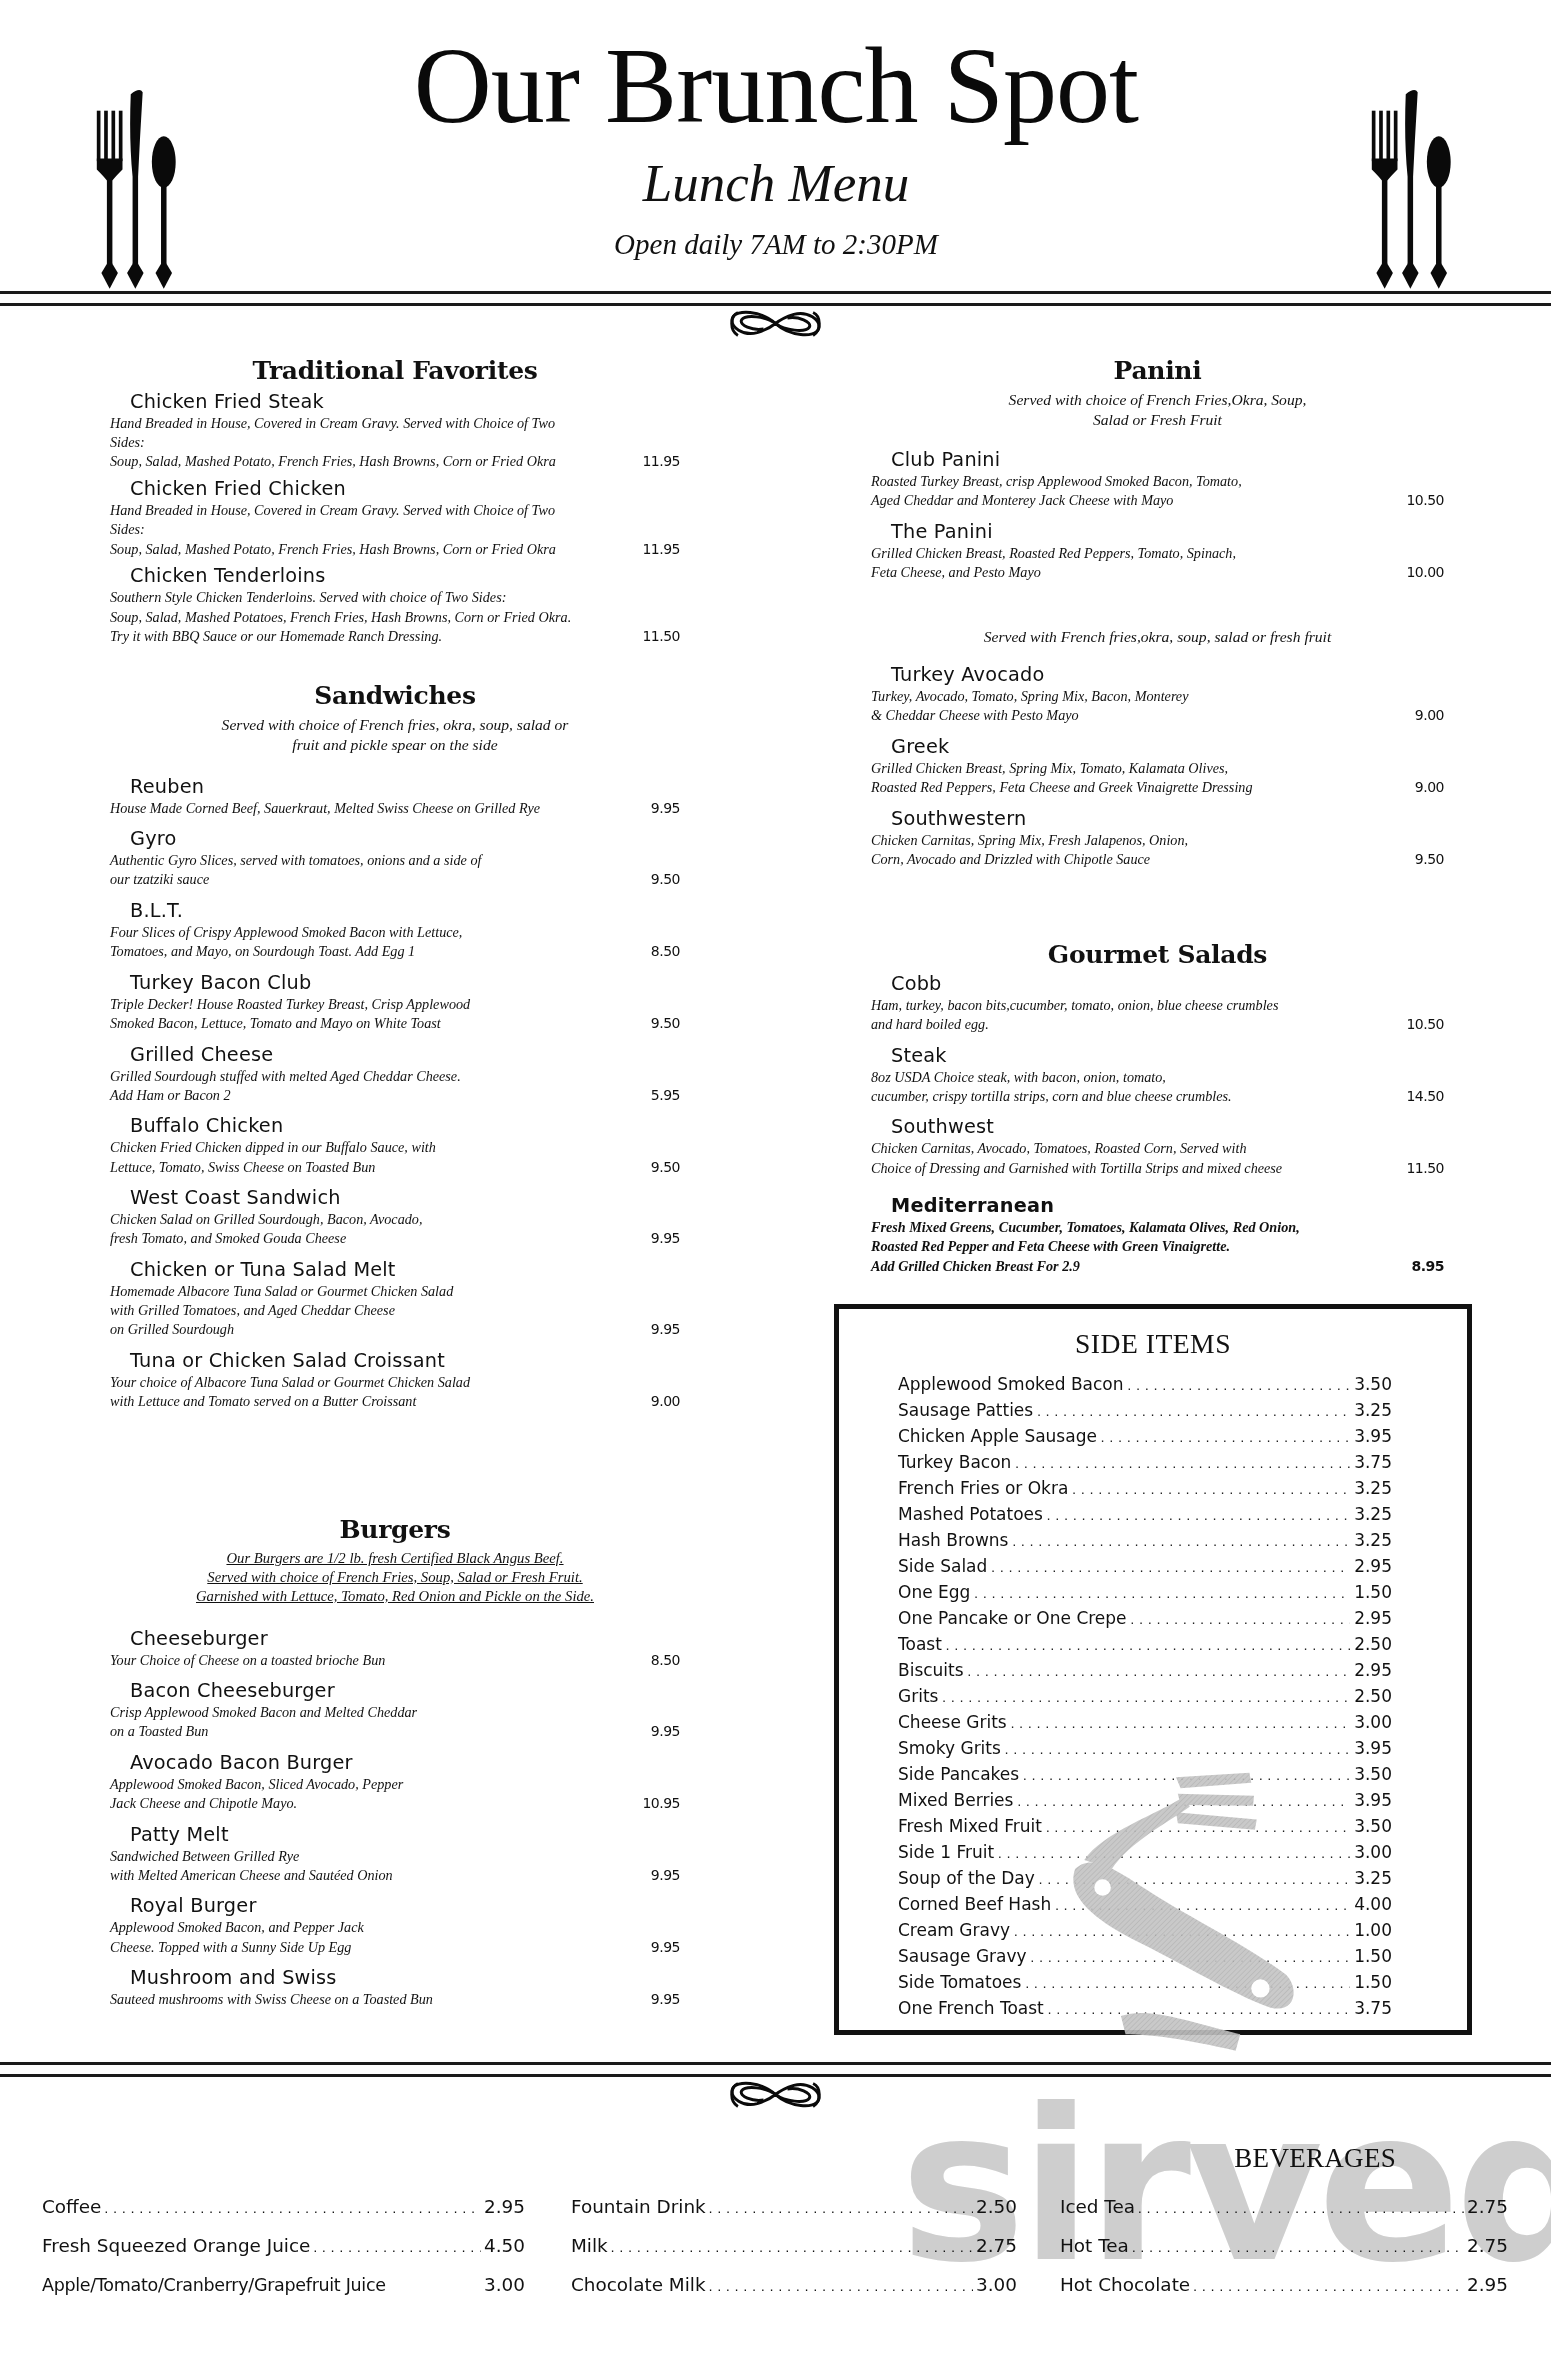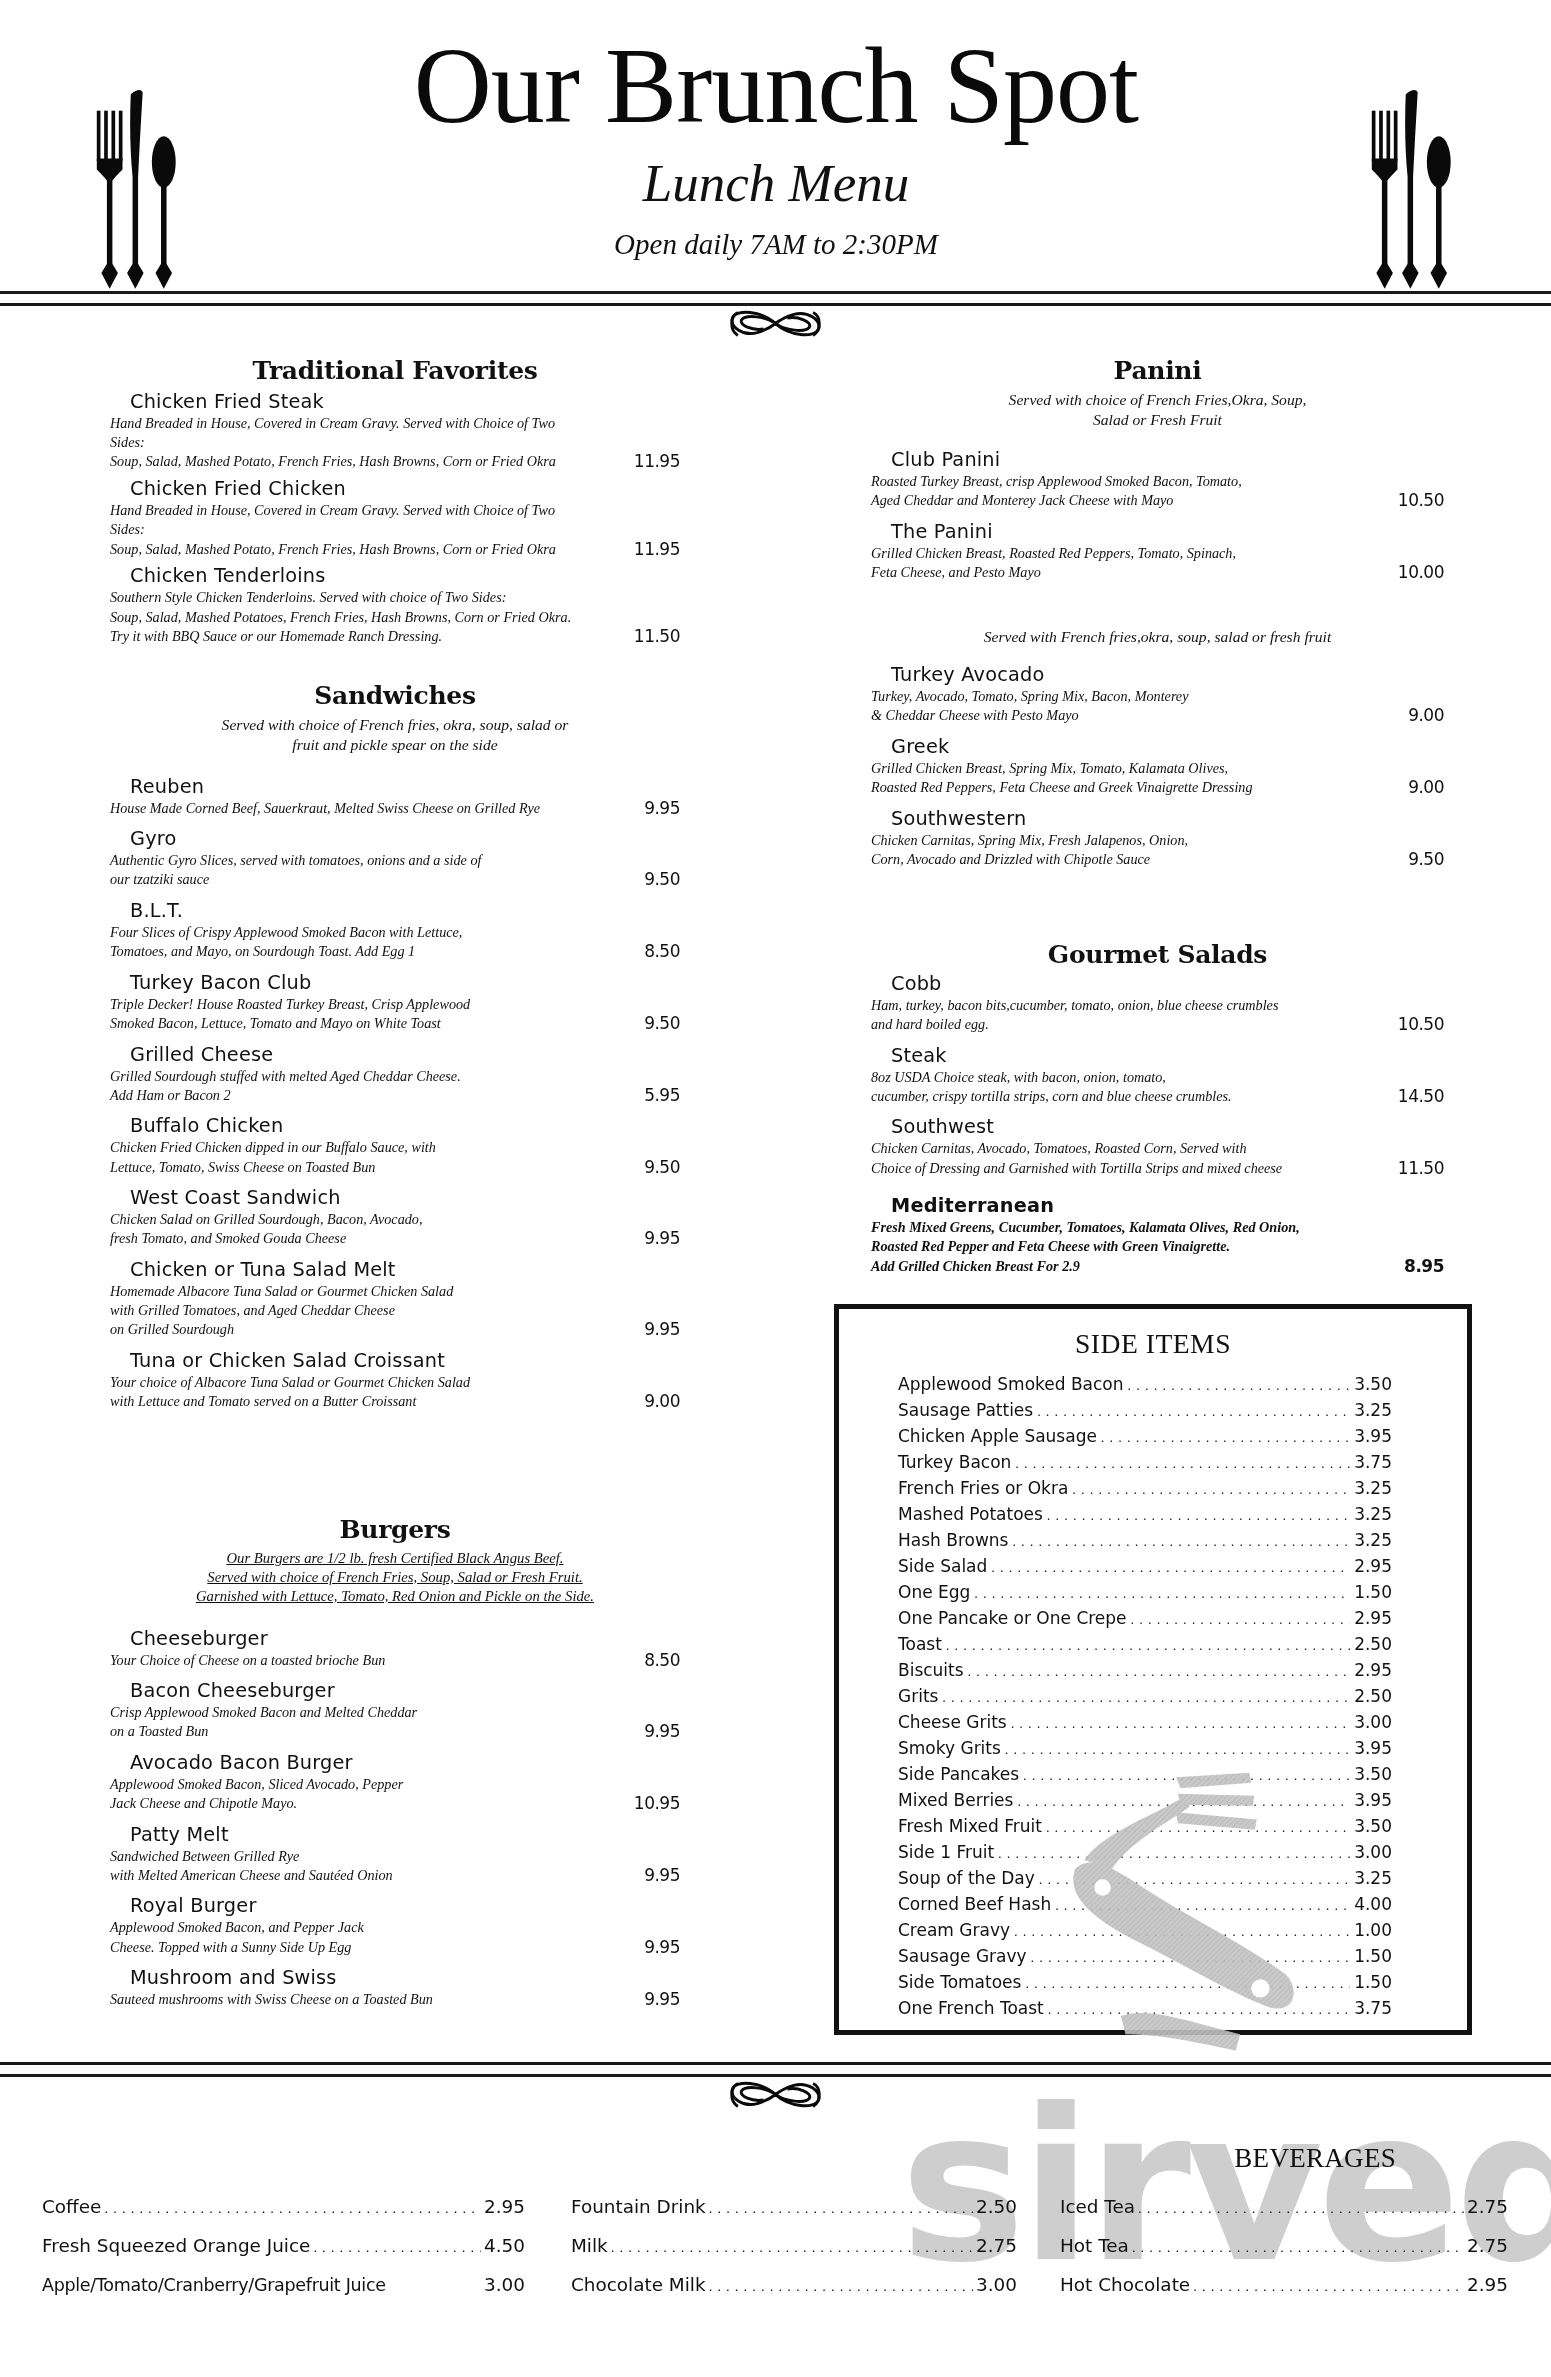--- a/index.html
+++ b/index.html
@@ -14,21 +14,21 @@
   .ornament { position:absolute; width:101px; height:33px; }
 
   .cutlery { position:absolute; width:101px; height:211px; }
 
   .col { position:absolute; }
   .sec-title { text-align:center; font-family:"DejaVu Serif", serif; font-weight:bold; font-size:25px; line-height:31px; letter-spacing:-0.3px; }
   .sec-note { text-align:center; font-family:"Liberation Serif", serif; font-style:italic; font-size:15.6px; line-height:20px; margin-top:3.7px; }
   .item { position:relative; margin-top:13px; }
   .item-name { font-family:"DejaVu Sans", sans-serif; font-size:19.3px; line-height:24px; padding-left:20px; letter-spacing:0.2px; }
   .item-desc { font-family:"Liberation Serif", serif; font-style:italic; font-size:14.2px; line-height:19.3px; padding-right:101px; white-space:pre-line; }
-  .item-price { position:absolute; right:0; bottom:0; font-family:"DejaVu Sans", sans-serif; font-size:17px; line-height:19.3px; letter-spacing:-0.5px; }
+  .item-price { position:absolute; right:0; bottom:0; font-family:"DejaVu Sans", sans-serif; font-size:14px; line-height:19.3px; letter-spacing:-0.5px; }
 
   #sides-box { left:834px; top:1304px; width:638px; height:731px; border:5.5px solid #111; box-sizing:border-box; }
   #sides-title { position:absolute; left:0; width:100%; top:18.4px; text-align:center; font-family:"Liberation Serif", serif; font-size:27.6px; line-height:33px; letter-spacing:0.5px; }
   #sides-list { position:absolute; left:59px; right:75px; top:62px; }
   .side-row { display:flex; align-items:baseline; height:26px; font-family:"DejaVu Sans", sans-serif; font-size:17px; line-height:26px; }
   .side-row .lbl { white-space:nowrap; }
   .side-row .dots { flex:1; overflow:hidden; white-space:nowrap; margin:0 3.7px; letter-spacing:4.6px; color:#222; font-size:13px; }
   .side-row .pr { white-space:nowrap; }
 
   #bev-title { left:0; width:1396px; top:2142px; text-align:right; font-family:"Liberation Serif", serif; font-size:27px; line-height:33px; letter-spacing:0.3px; }

